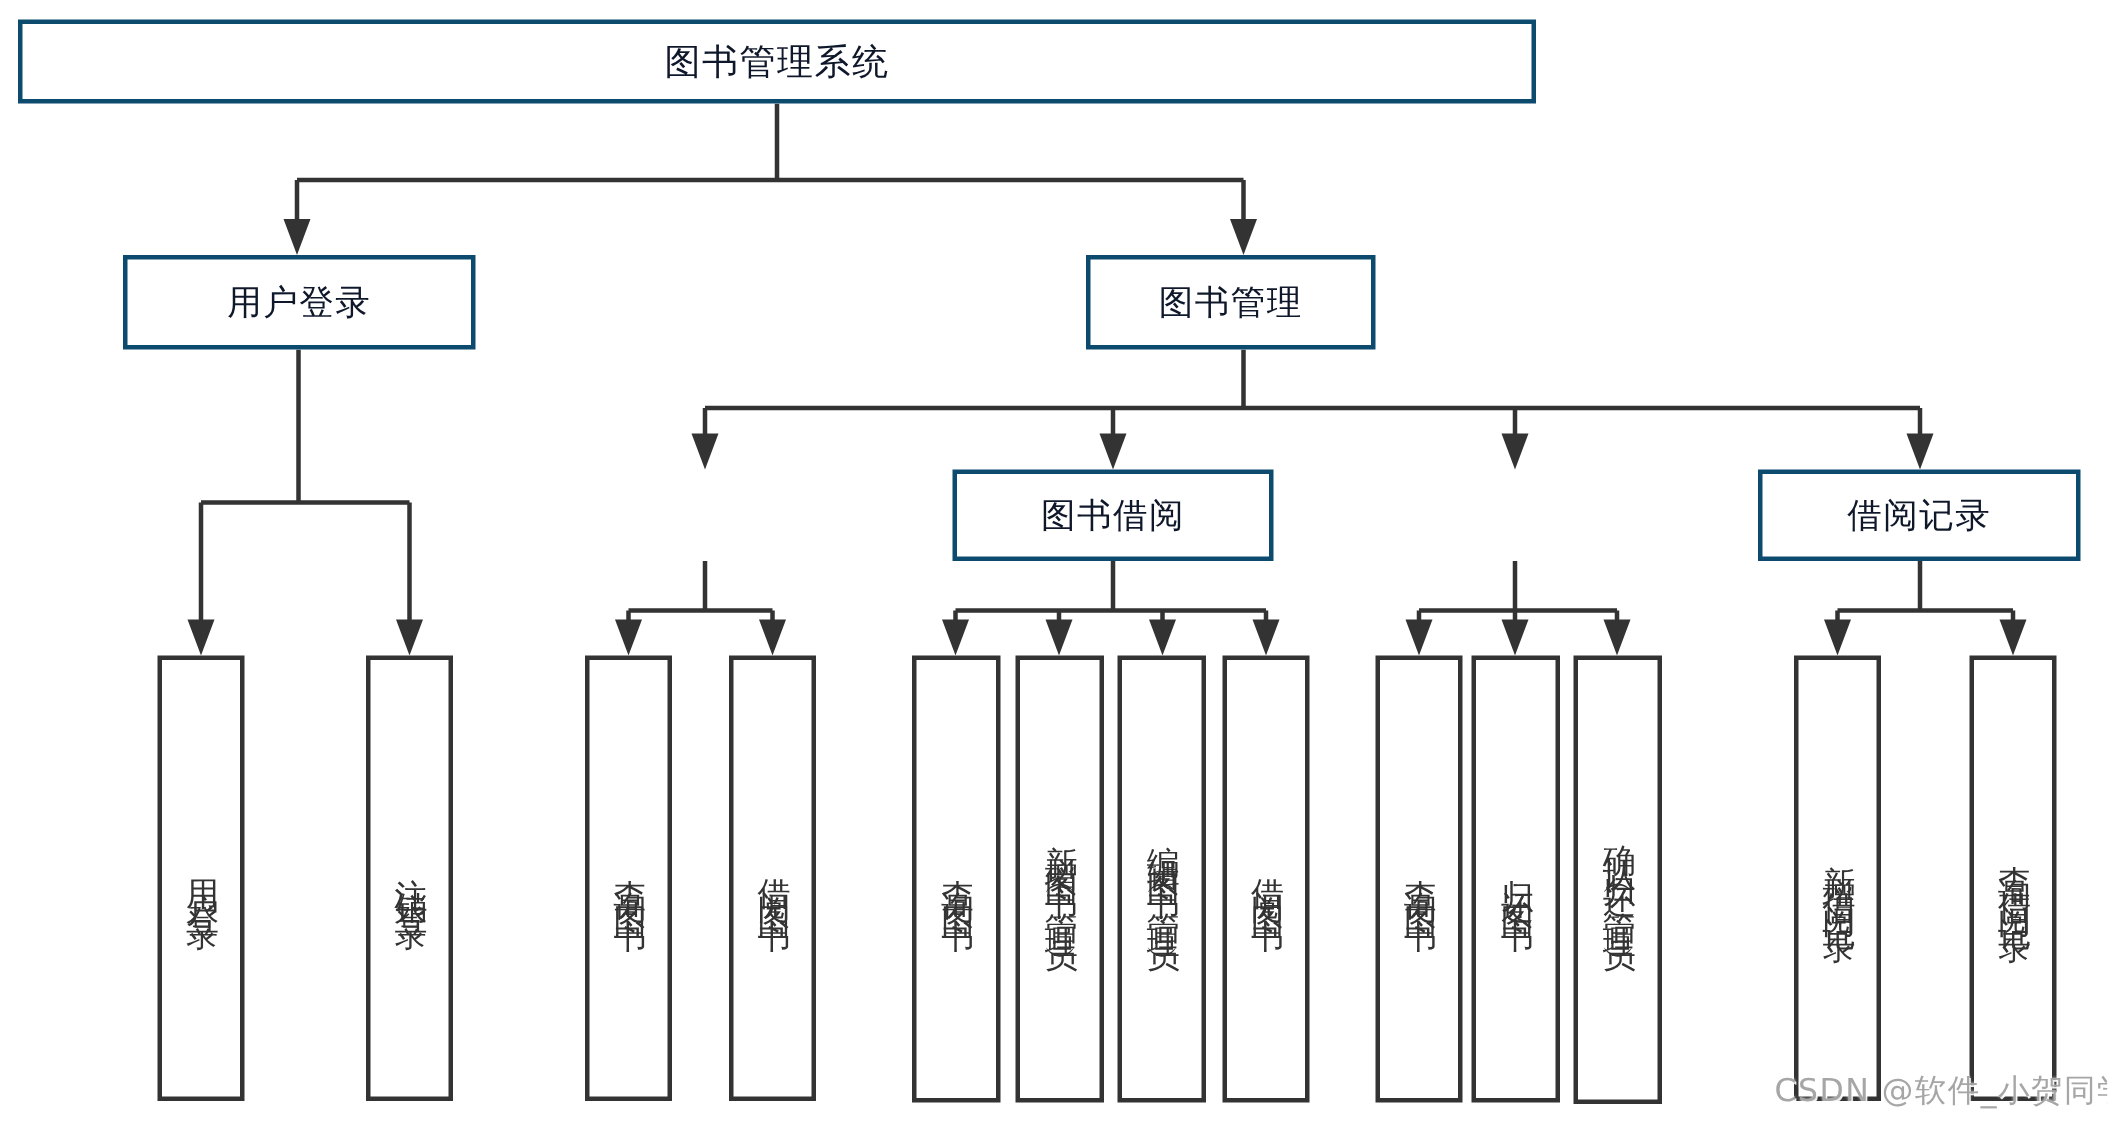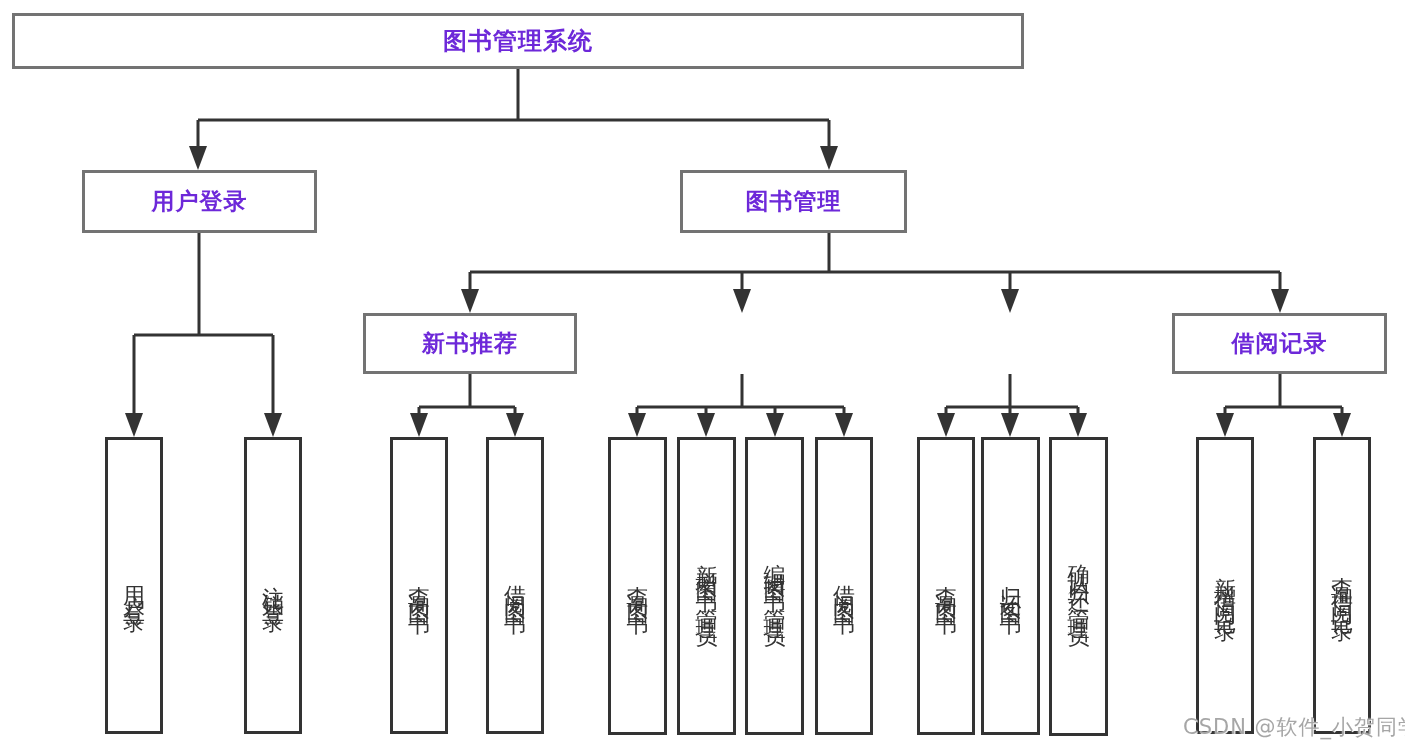--- a/index.html
+++ b/index.html
@@ -20,29 +20,28 @@
     position: absolute;
     left: 0; top: 0;
     width: 1405px;
     height: 747px;
     pointer-events: none;
   }
   .node {
     position: absolute;
     box-sizing: border-box;
     background: #ffffff;
-    border: 3px solid #737373;
+    border: 3px solid #0c4a6e;
     display: flex;
     align-items: center;
     justify-content: center;
     font-size: 23px;
-    color: #6d28d9;
+    color: #0f172a;
     letter-spacing: 1px;
     z-index: 2;
-    font-weight: bold;
   }
   .node.root { font-size: 24px; }
   .leaf {
     position: absolute;
     box-sizing: border-box;
     background: #ffffff;
     border: 3px solid #333333;
     display: flex;
     align-items: center;
     justify-content: center;
@@ -113,23 +112,23 @@
       <polygon points="1001,413 1019,413 1010,437"></polygon>
       <polygon points="1069,413 1087,413 1078,437"></polygon>
       <polygon points="1216,413 1234,413 1225,437"></polygon>
       <polygon points="1333,413 1351,413 1342,437"></polygon>
     </g>
   </svg>
 
   <div class="node root" style="left:12px; top:13px; width:1012px; height:56px;">图书管理系统</div>
 
   <div class="node" style="left:82px; top:170px; width:235px; height:63px;">用户登录</div>
-  <div class="node" style="left:680px; top:170px; width:227px; height:63px;">图书管理</div>
+  <div class="node" style="left:724px; top:170px; width:193px; height:63px;">图书管理</div>
 
-  <div class="node" style="left:363px; top:313px; width:214px; height:61px;">新书推荐</div>
+  <div class="node" style="left:635px; top:313px; width:214px; height:61px;">图书借阅</div>
   <div class="node" style="left:1172px; top:313px; width:215px; height:61px;">借阅记录</div>
 
   <div class="leaf" style="left:105px; top:437px; width:58px; height:297px;">
     <span>用户登录</span>
   </div>
   <div class="leaf" style="left:244px; top:437px; width:58px; height:297px;">
     <span>注销登录</span>
   </div>
 
   <div class="leaf" style="left:390px; top:437px; width:58px; height:297px;">

